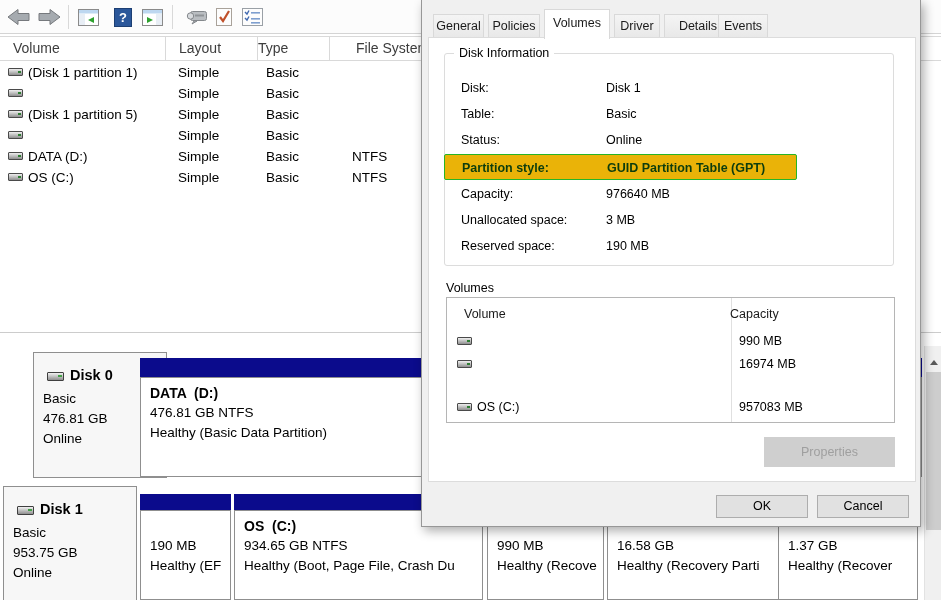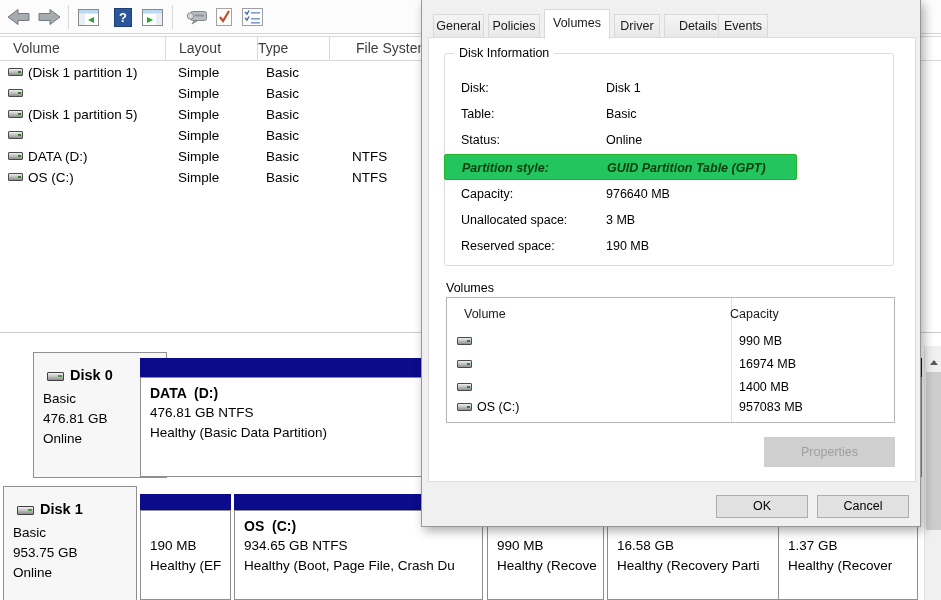--- a/index.html
+++ b/index.html
@@ -271,21 +271,21 @@
   <div class="groupbox"></div>
   <div class="group-label">Disk Information</div>
 
   <span class="info-label" style="top:81px;">Disk:</span>
   <span class="info-value" style="top:81px;">Disk 1</span>
   <span class="info-label" style="top:107px;">Table:</span>
   <span class="info-value" style="top:107px;">Basic</span>
   <span class="info-label" style="top:133px;">Status:</span>
   <span class="info-value" style="top:133px;">Online</span>
 
-  <div class="hl-row" style="background: #22c55e; font-style: italic;">
+  <div class="hl-row" style="background: #eab308;">
     <span class="hl-label">Partition style:</span>
     <span class="hl-value">GUID Partition Table (GPT)</span>
   </div>
 
   <span class="info-label" style="top:187px;">Capacity:</span>
   <span class="info-value" style="top:187px;">976640 MB</span>
   <span class="info-label" style="top:213px;">Unallocated space:</span>
   <span class="info-value" style="top:213px;">3 MB</span>
   <span class="info-label" style="top:239px;">Reserved space:</span>
   <span class="info-value" style="top:239px;">190 MB</span>
@@ -300,25 +300,20 @@
     <div class="vol-row" style="top:33px;">
       <span class="disk-ico"></span>
       <span class="nm"></span>
       <span class="cap">990 MB</span>
     </div>
     <div class="vol-row" style="top:56px;">
       <span class="disk-ico"></span>
       <span class="nm"></span>
       <span class="cap">16974 MB</span>
     </div>
-    <div class="vol-row" style="top:79px;">
-      <span class="disk-ico"></span>
-      <span class="nm"></span>
-      <span class="cap">1400 MB</span>
-    </div>
     <div class="vol-row" style="top:99px;">
       <span class="disk-ico"></span>
       <span class="nm">OS (C:)</span>
       <span class="cap">957083 MB</span>
     </div>
   </div>
 
   <div class="btn-disabled">Properties</div>
   <div class="btn" style="left:294px;">OK</div>
   <div class="btn" style="left:395px;">Cancel</div>

